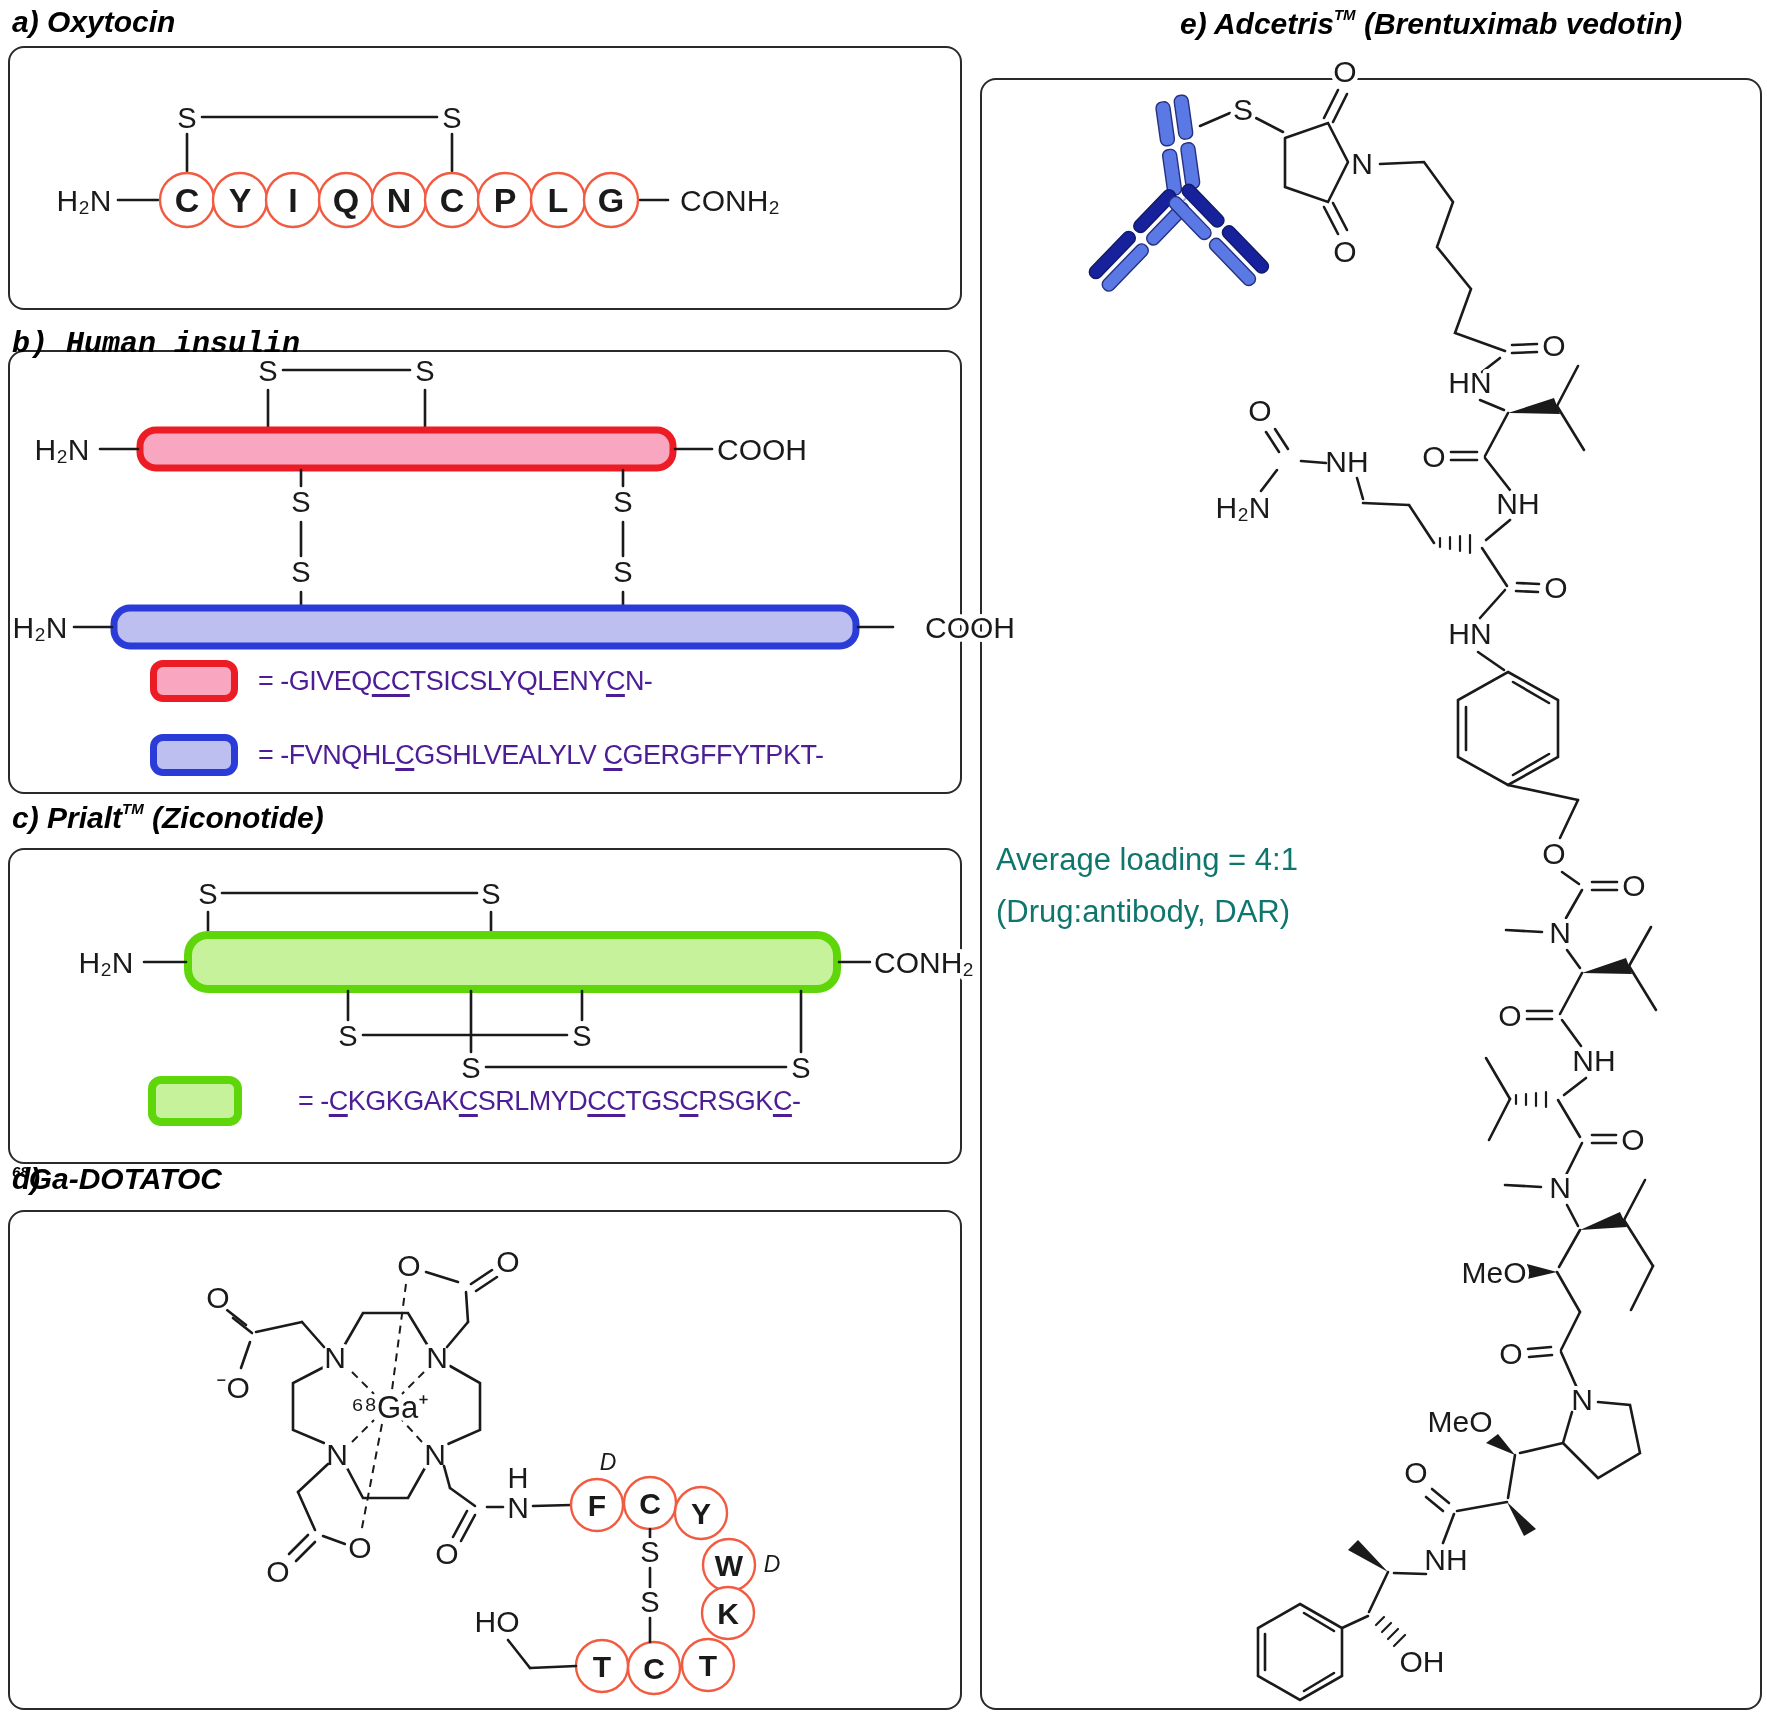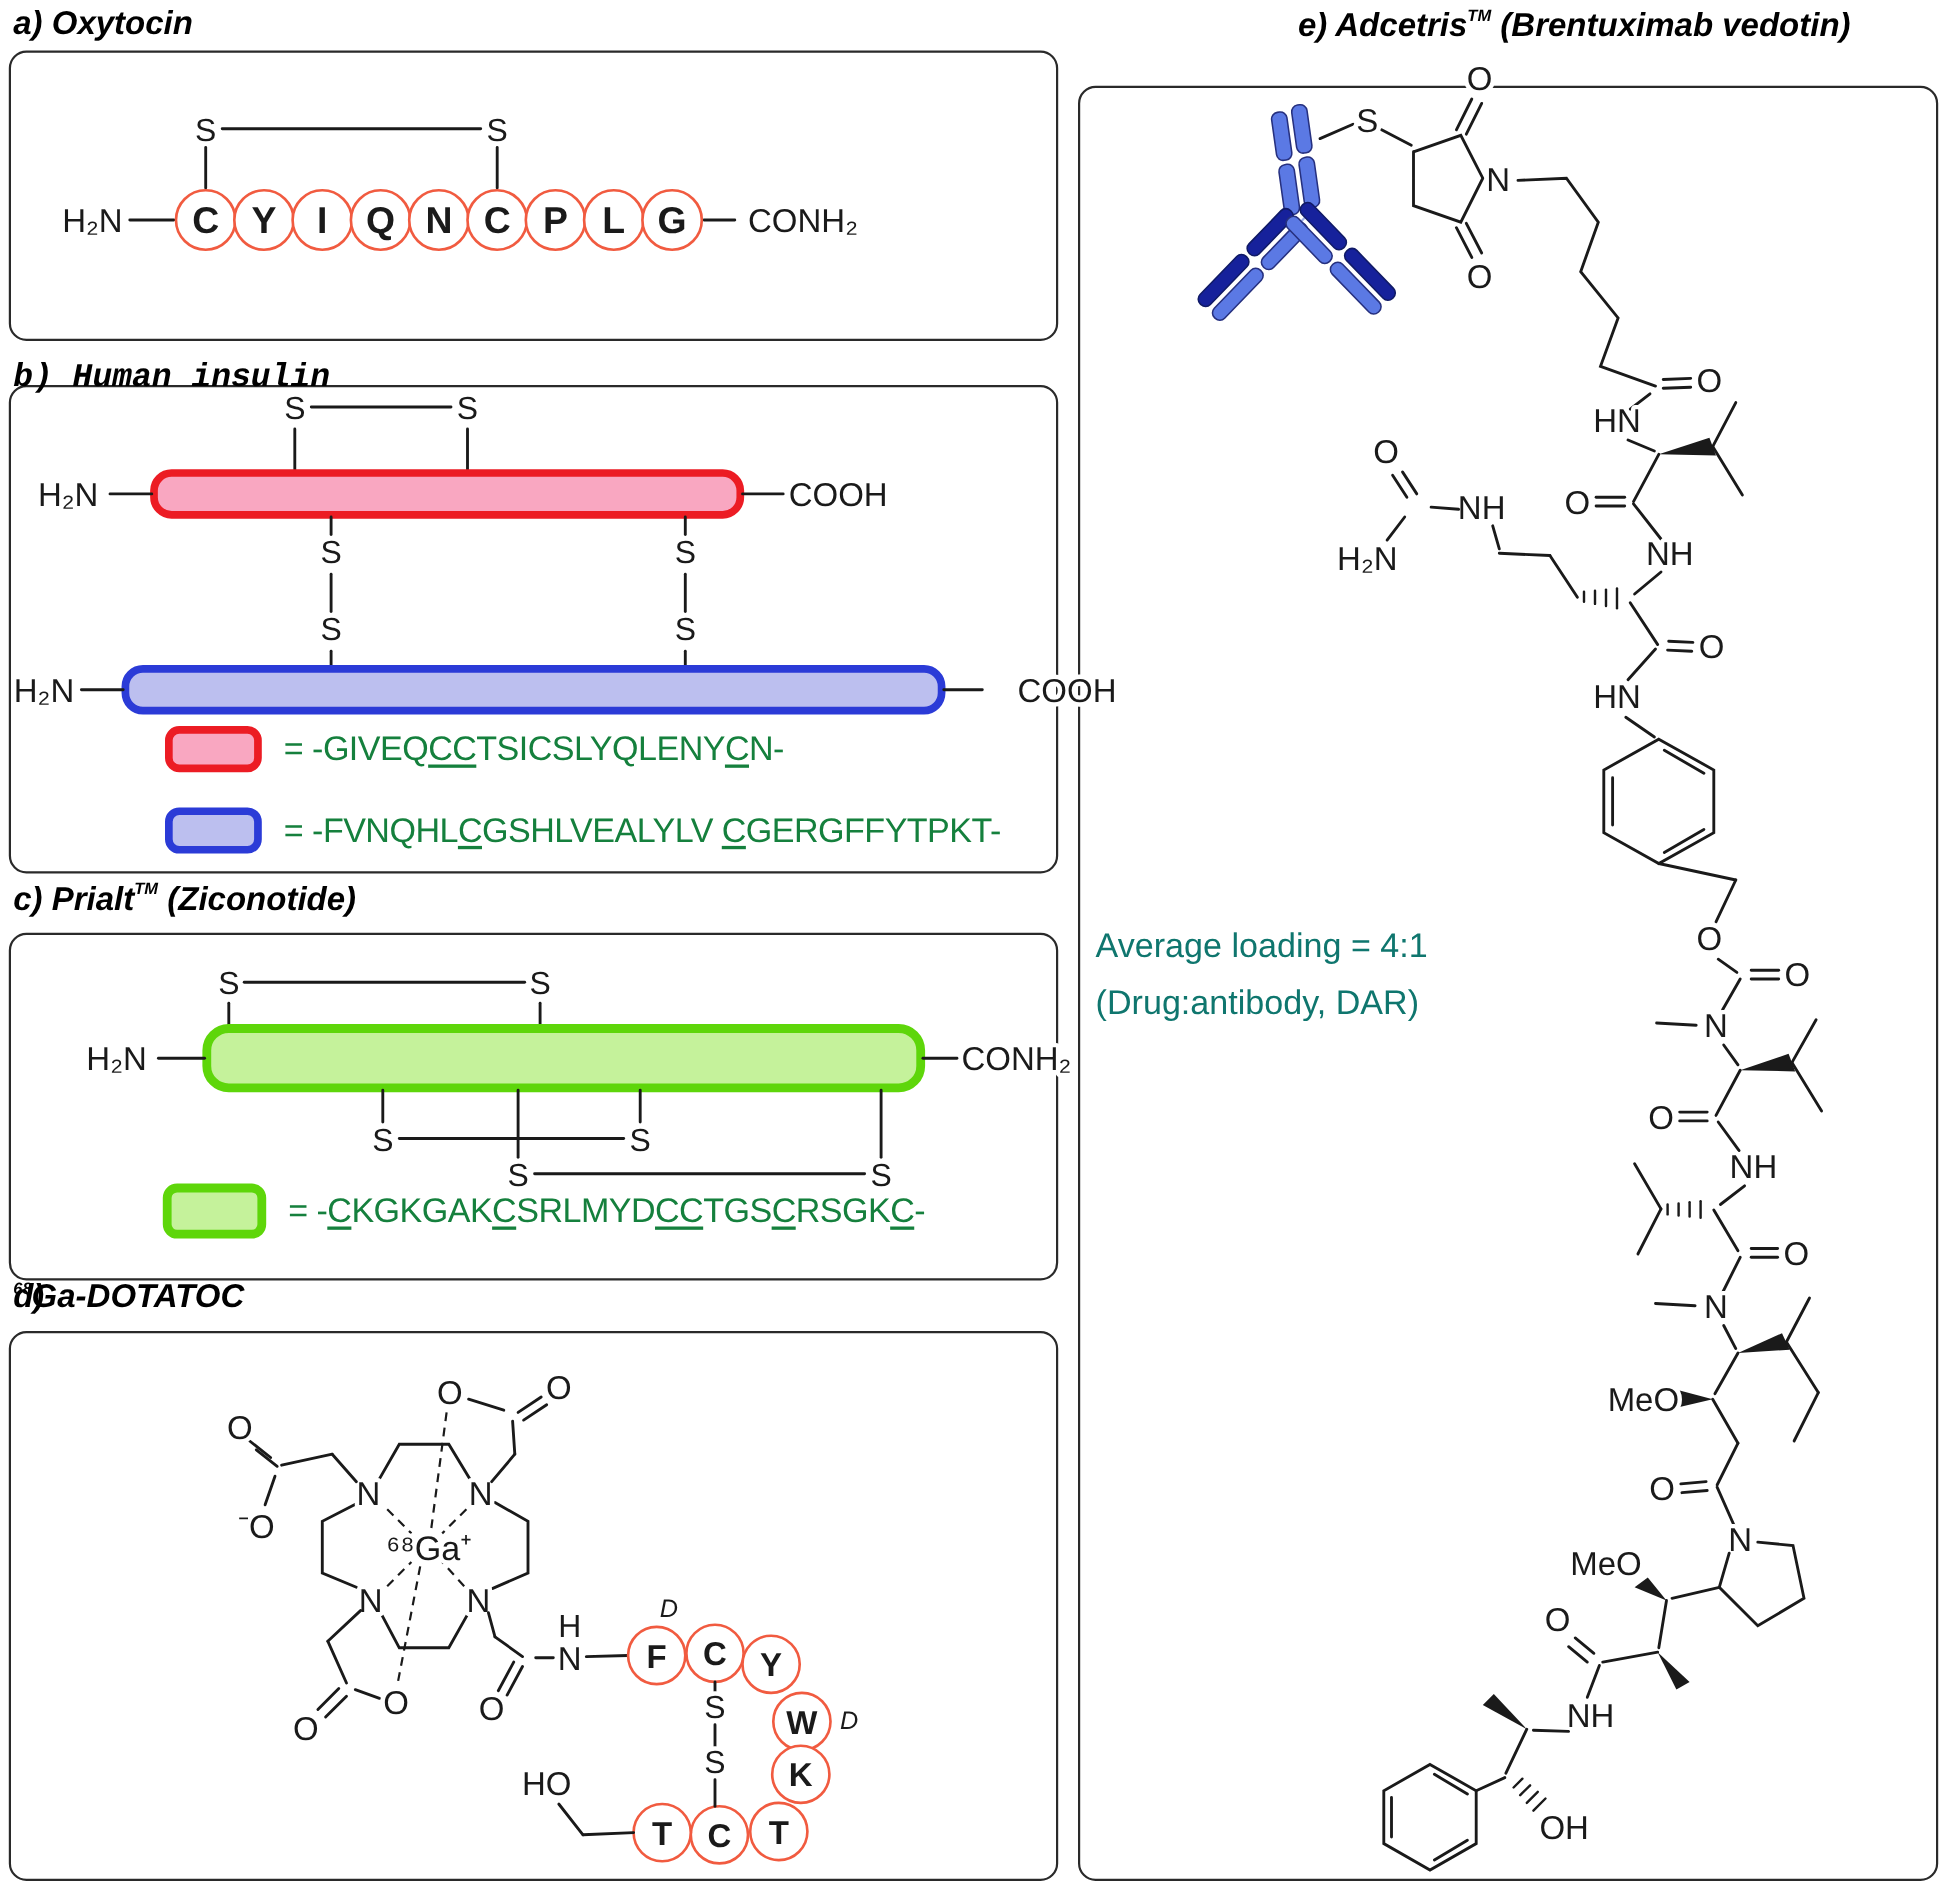--- a/index.html
+++ b/index.html
@@ -32,21 +32,21 @@
   .bar-blue{fill:var(--blue_fill);stroke:var(--blue_stroke);stroke-width:7;}
   .bar-green{fill:var(--green_fill);stroke:var(--green_stroke);stroke-width:8;}
   .abl{fill:var(--ab_light);stroke:#26307f;stroke-width:1.4;}
   .abd{fill:var(--ab_dark);stroke:#101a66;stroke-width:1.4;}
   .hinge{stroke:#a0b0e8;stroke-width:2;fill:none;}
   .legend{position:absolute;display:flex;align-items:center;white-space:nowrap;}
   .chip{display:inline-block;border-radius:13px;}
   .chip.red{width:74px;height:28px;border:7px solid var(--red_stroke);background:var(--red_fill);}
   .chip.blue{width:74px;height:28px;border:7px solid var(--blue_stroke);background:var(--blue_fill);}
   .chip.green{width:78px;height:34px;border:8px solid var(--green_stroke);background:var(--green_fill);}
-  .seq{margin-left:20px;font-size:31px;letter-spacing:-0.5px;color:#15803d;}
+  .seq{margin-left:20px;font-size:27px;letter-spacing:-0.5px;color:#4c1d95;}
   .seq .u{text-decoration:underline;text-decoration-thickness:2.6px;text-underline-offset:4px;}
   .note{position:absolute;font-size:31px;color:#0f766e;white-space:nowrap;}
 </style>
 </head>
 <body>
 
 <div id="stage">
 
   <div class="pbox" style="left:8px;top:46px;width:950px;height:260px;"></div>
   <div class="pbox" style="left:8px;top:350px;width:950px;height:440px;"></div>
@@ -63,21 +63,21 @@
   <div class="ptitle" style="left:12px;top:1162px;"><span>d) </span></div>
 
   <div class="legend" style="left:150px;top:660px;">
     <span class="chip red"></span>
     <span class="seq"><span>= -GIVEQ</span><span class="u">CC</span><span>TSICSLYQLENY</span><span class="u">C</span><span>N-</span></span>
   </div>
   <div class="legend" style="left:150px;top:734px;">
     <span class="chip blue"></span>
     <span class="seq"><span>= -FVNQHL</span><span class="u">C</span><span>GSHLVEALYLV </span><span class="u">C</span><span>GERGFFYTPKT-</span></span>
   </div>
-  <div class="legend" style="left:148px;top:1076px;">
+  <div class="legend" style="left:148px;top:1076px;gap:36px;">
     <span class="chip green"></span>
     <span class="seq"><span>= -</span><span class="u">C</span><span>KGKGAK</span><span class="u">C</span><span>SRLMYD</span><span class="u">CC</span><span>TGS</span><span class="u">C</span><span>RSGK</span><span class="u">C</span><span>-</span></span>
   </div>
 
   <div class="note" style="left:996px;top:842px;">Average loading = 4:1</div>
   <div class="note" style="left:996px;top:894px;text-align:center;">(Drug:antibody,  DAR)</div>
 
   <svg width="1767" height="1715" viewBox="0 0 1767 1715">
 
     <g>

